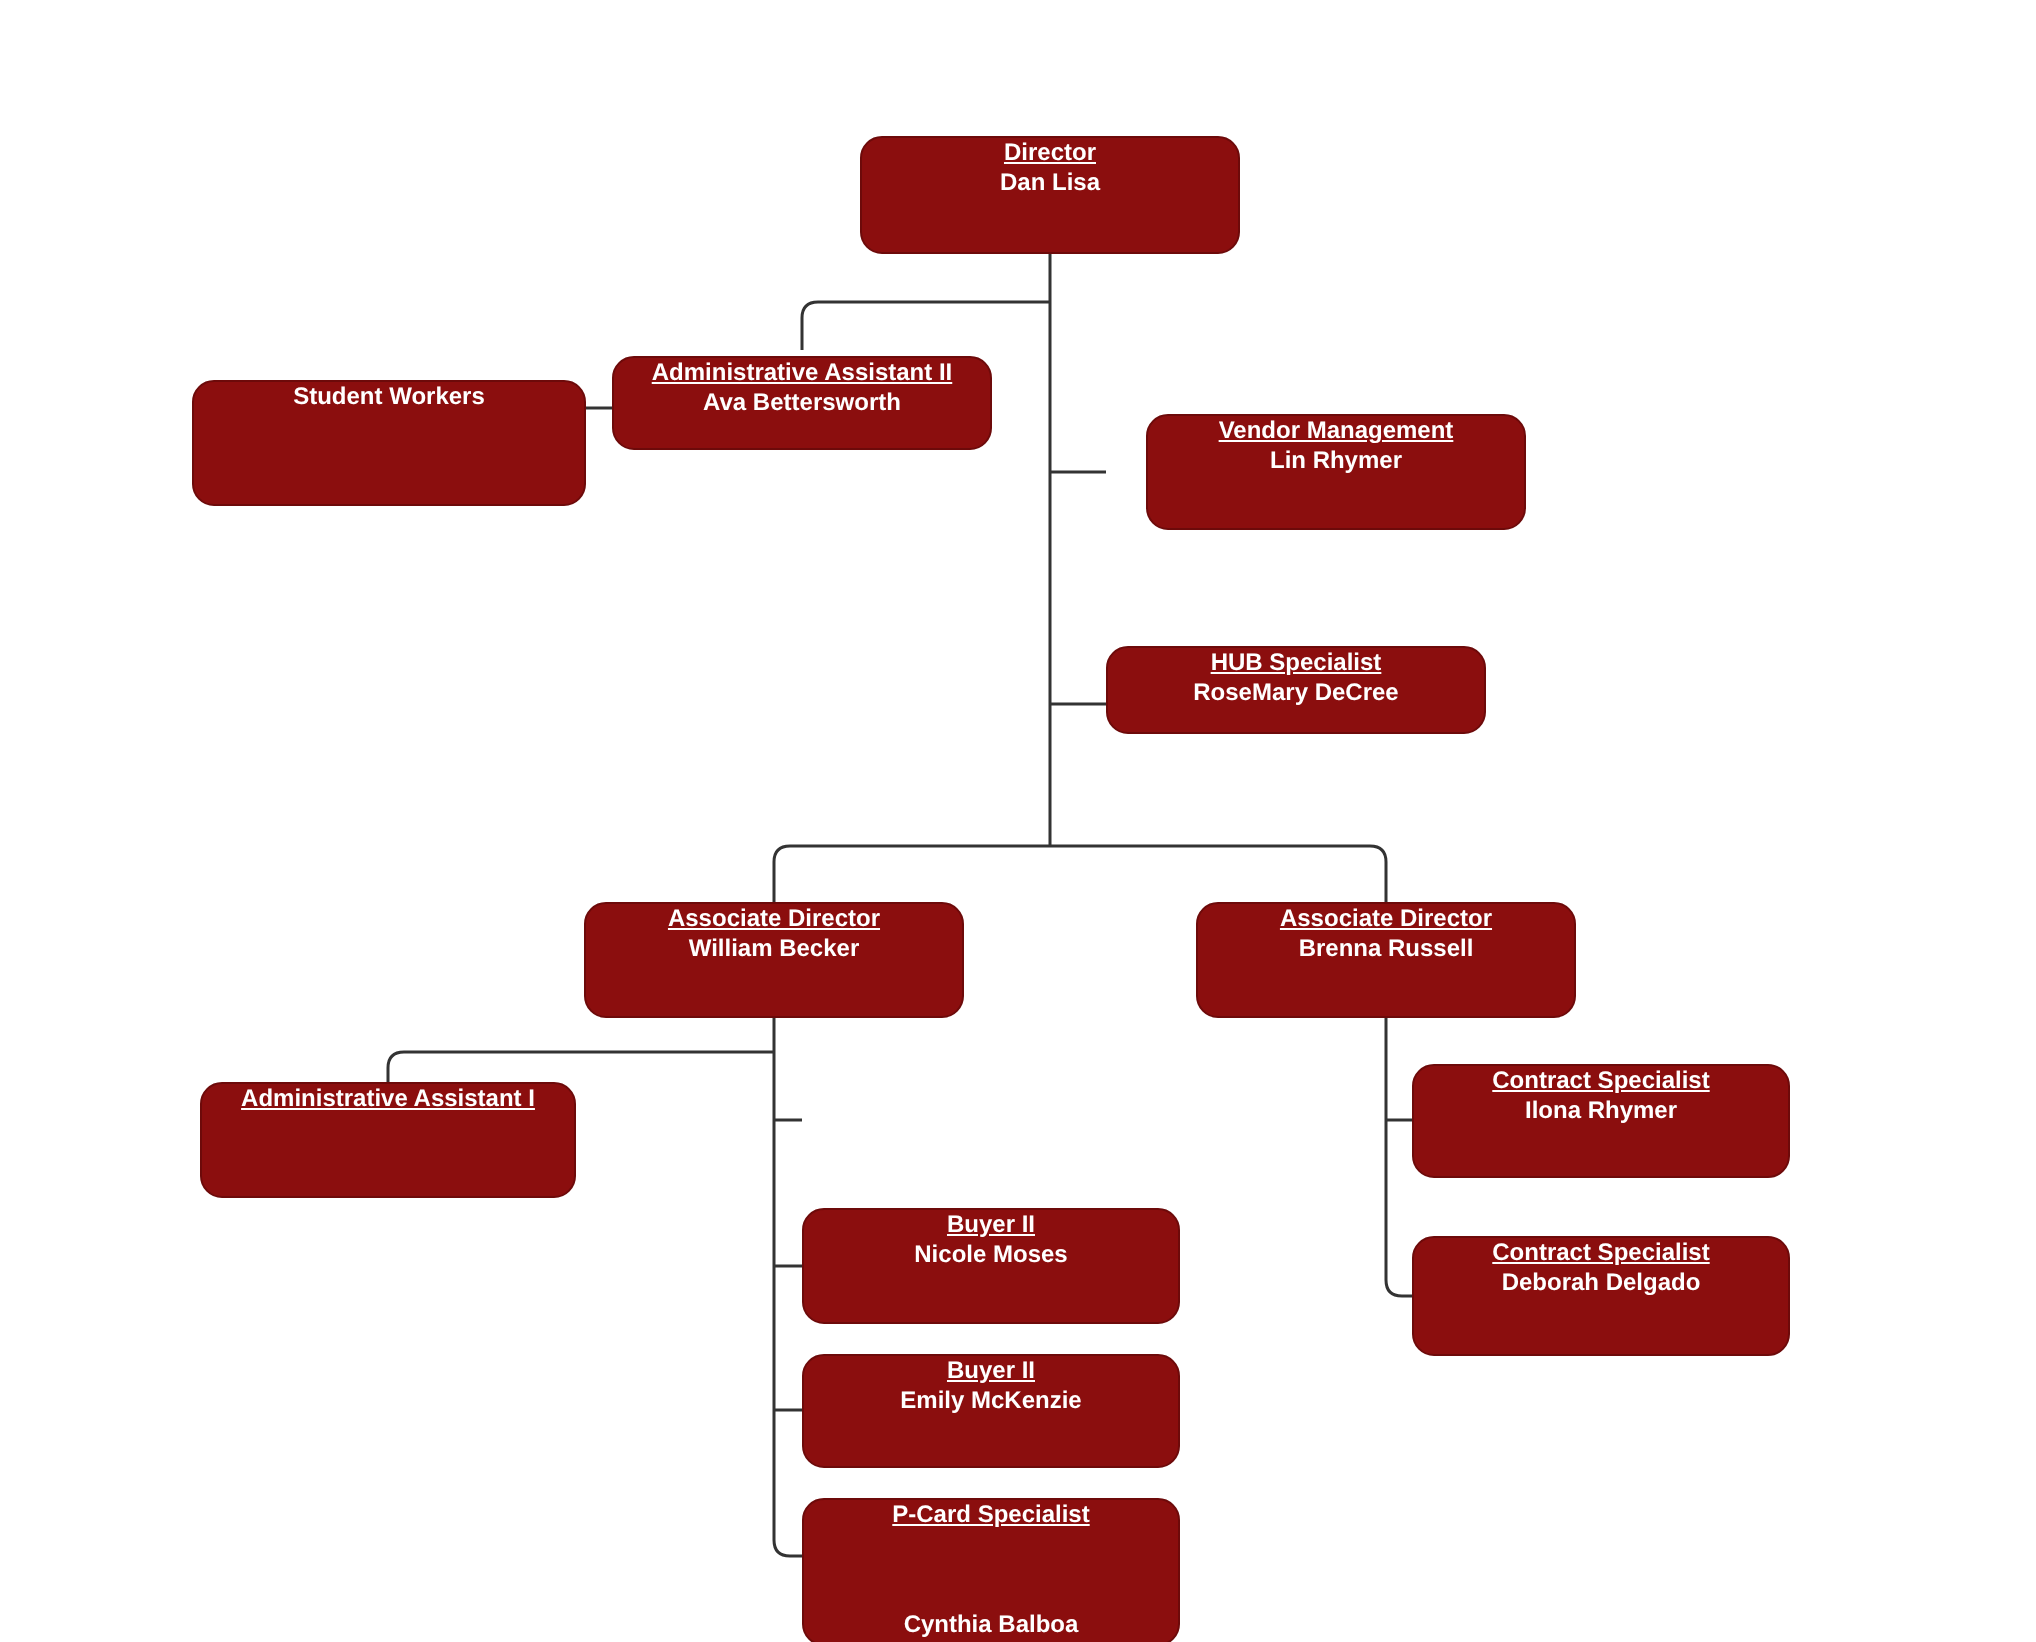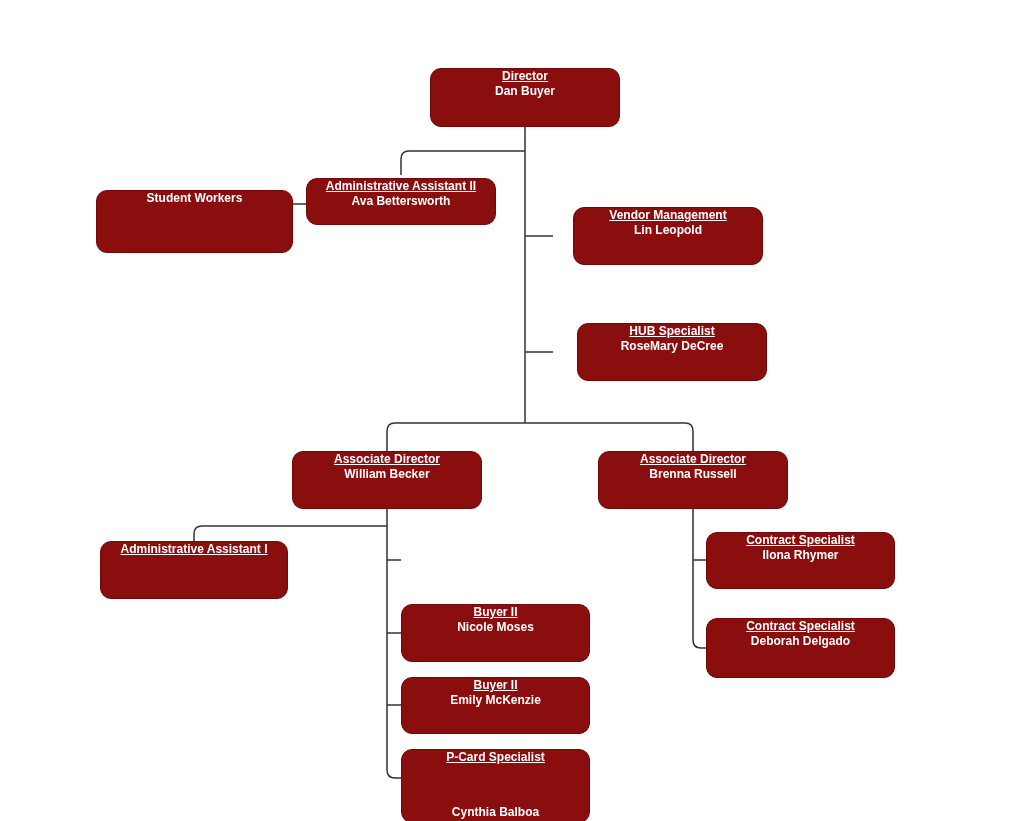--- a/index.html
+++ b/index.html
@@ -35,21 +35,21 @@
   .node .title { text-decoration:underline; white-space:nowrap; }
   .node.plain .title { text-decoration:none; }
   .node .name  { white-space:nowrap; }
   .node .name:empty { display:none; }
 
   
   .p-director                    { left:430px; top:68px;  width:190px; height:59px; }
   .p-student-workers             { left:96px;  top:190px; width:197px; height:63px; }
   .p-administrative-assistant-ii { left:306px; top:178px; width:190px; height:47px; }
   .p-vendor-management           { left:573px; top:207px; width:190px; height:58px; }
-  .p-hub-specialist              { left:553px; top:323px; width:190px; height:58px;margin-left:24px; }
+  .p-hub-specialist              { left:553px; top:323px; width:190px; height:44px; }
   .p-associate-director-becker   { left:292px; top:451px; width:190px; height:58px; }
   .p-associate-director-russell  { left:598px; top:451px; width:190px; height:58px; }
   .p-administrative-assistant-i  { left:100px; top:541px; width:188px; height:58px; }
   .p-buyer-iii                   { left:401px; top:532px; width:189px; height:57px; }
   .p-buyer-ii-moses              { left:401px; top:604px; width:189px; height:58px; }
   .p-buyer-ii-mckenzie           { left:401px; top:677px; width:189px; height:57px; }
   .p-p-card-specialist           { left:401px; top:749px; width:189px; height:74px;gap:40px; }
   .p-contract-specialist-rhymer  { left:706px; top:532px; width:189px; height:57px; }
   .p-contract-specialist-delgado { left:706px; top:618px; width:189px; height:60px; }
 </style>
@@ -69,36 +69,36 @@
     <path d="M387 526 L202 526 Q194 526 194 534 L194 541"></path>
     <path d="M387 560 L401 560"></path>
     <path d="M387 633 L401 633"></path>
     <path d="M387 705 L401 705"></path>
     <path d="M693 509 L693 640 Q693 648 701 648 L706 648"></path>
     <path d="M693 560 L706 560"></path>
   </svg>
 
   <div class="node p-director">
     <span class="title">Director</span>
-    <span class="name">Dan Buyer</span>
+    <span class="name">Dan Lisa</span>
   </div>
 
   <div class="node plain p-student-workers">
     <span class="title">Student Workers</span>
 
   </div>
 
   <div class="node p-administrative-assistant-ii">
     <span class="title">Administrative Assistant II</span>
     <span class="name">Ava Bettersworth</span>
   </div>
 
   <div class="node p-vendor-management">
     <span class="title">Vendor Management</span>
-    <span class="name">Lin Leopold</span>
+    <span class="name">Lin Rhymer</span>
   </div>
 
   <div class="node p-hub-specialist">
     <span class="title">HUB Specialist</span>
     <span class="name">RoseMary DeCree</span>
   </div>
 
   <div class="node p-associate-director-becker">
     <span class="title">Associate Director</span>
     <span class="name">William Becker</span>

